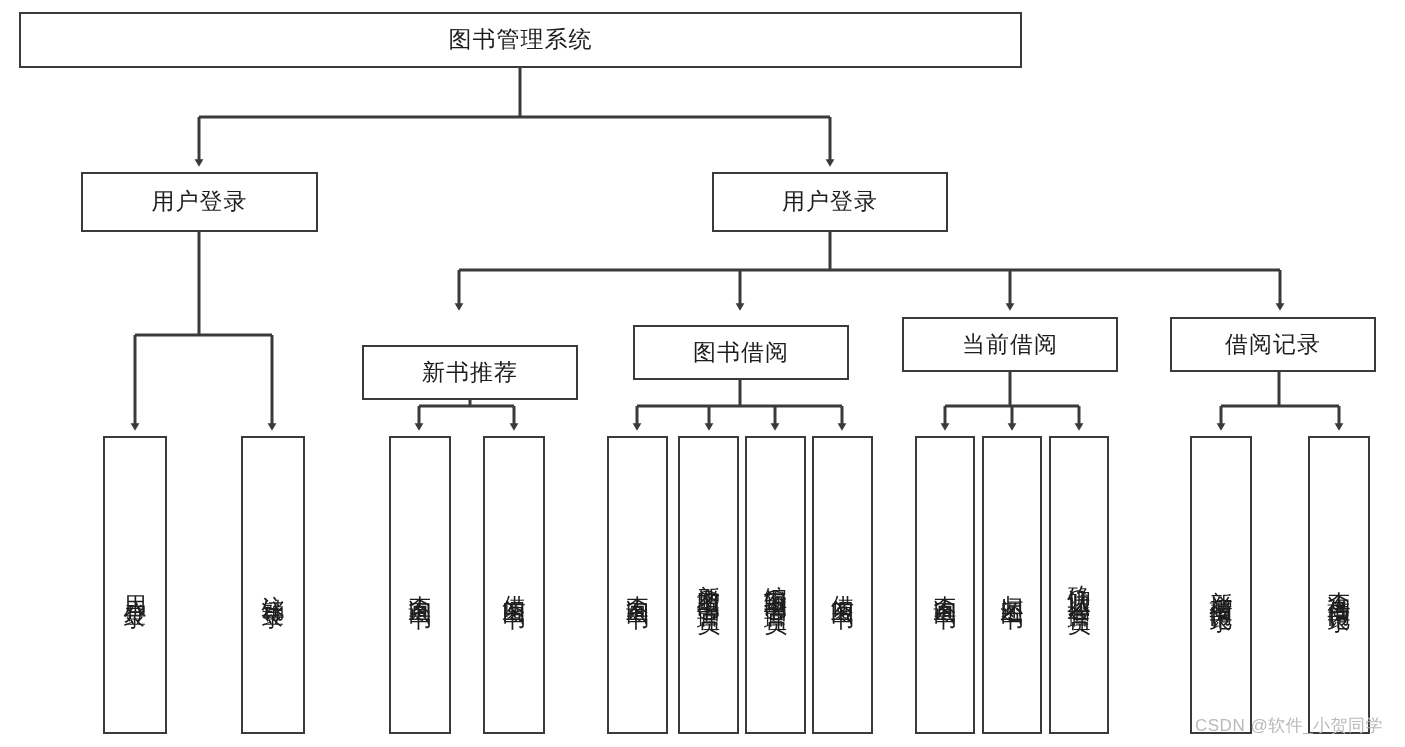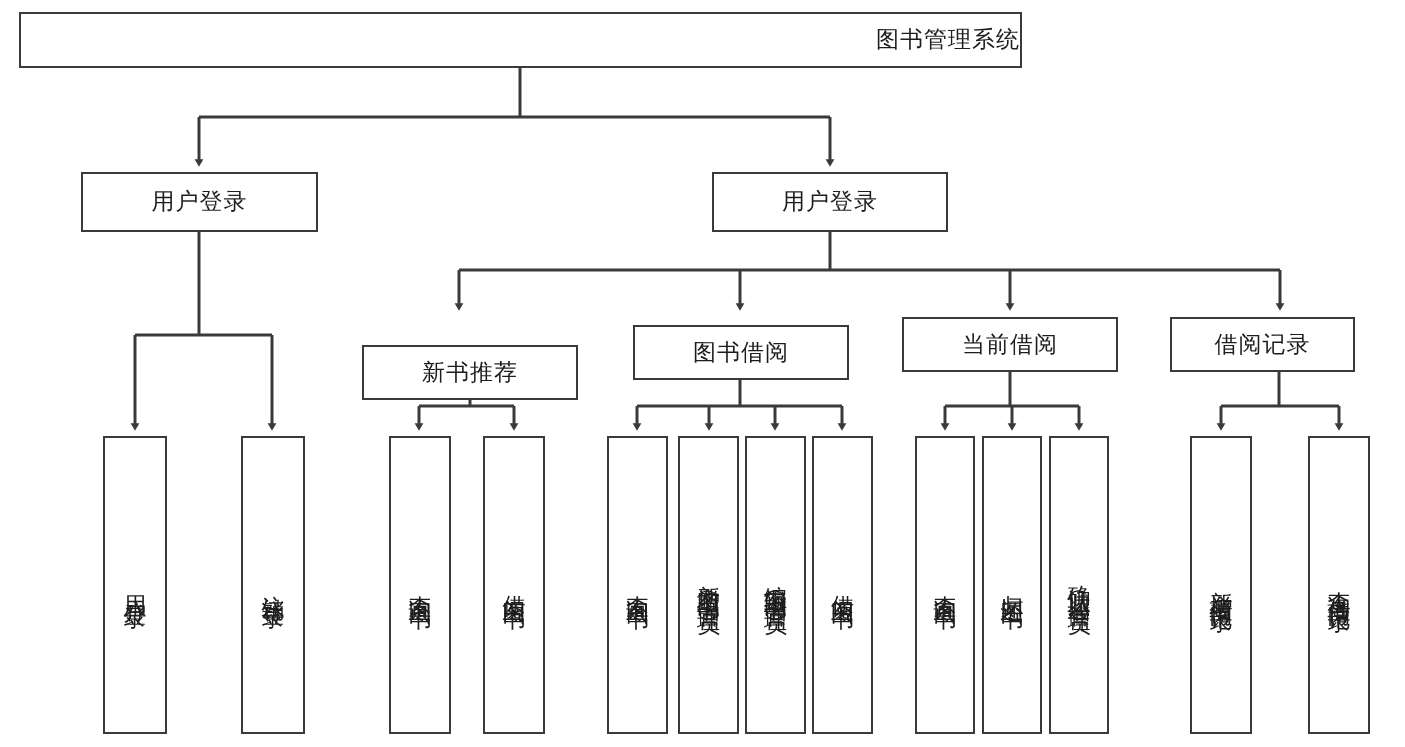--- a/index.html
+++ b/index.html
@@ -111,41 +111,41 @@
       <path d="M1012,406 L1012,427" marker-end="url(#arrow)"></path>
       <path d="M1079,406 L1079,427" marker-end="url(#arrow)"></path>
 
       <path d="M1279,372 L1279,406"></path>
       <path d="M1221,406 L1339,406"></path>
       <path d="M1221,406 L1221,427" marker-end="url(#arrow)"></path>
       <path d="M1339,406 L1339,427" marker-end="url(#arrow)"></path>
     </g>
   </svg>
 
-  <div class="node horiz" style="left:19px; top:12px; width:1003px; height:56px;justify-content:flex-end;">
+  <div class="node horiz" style="left:19px; top:12px; width:1003px; height:56px;">
     <span>图书管理系统</span>
   </div>
 
   <div class="node horiz" style="left:81px; top:172px; width:237px; height:60px;">
     <span>用户登录</span>
   </div>
   <div class="node horiz" style="left:712px; top:172px; width:236px; height:60px;">
     <span>用户登录</span>
   </div>
 
   <div class="node horiz" style="left:362px; top:317px; width:216px; height:55px;margin-top:28px;">
     <span>新书推荐</span>
   </div>
   <div class="node horiz" style="left:633px; top:325px; width:216px; height:55px;">
     <span>图书借阅</span>
   </div>
   <div class="node horiz" style="left:902px; top:317px; width:216px; height:55px;font-family:Liberation Serif, serif;">
     <span>当前借阅</span>
   </div>
-  <div class="node horiz" style="left:1170px; top:317px; width:185px; height:55px;">
+  <div class="node horiz" style="left:1170px; top:317px; width:206px; height:55px;">
     <span>借阅记录</span>
   </div>
 
   <div class="node vert" style="left:103px; top:436px; width:64px; height:298px;">
     <span>用户登录</span>
   </div>
   <div class="node vert" style="left:241px; top:436px; width:64px; height:298px;">
     <span>注销登录</span>
   </div>
 
@@ -179,14 +179,15 @@
     <span>确认归还（管理员）</span>
   </div>
 
   <div class="node vert" style="left:1190px; top:436px; width:62px; height:298px;">
     <span>新增借阅记录</span>
   </div>
   <div class="node vert" style="left:1308px; top:436px; width:62px; height:298px;">
     <span>查询借阅记录</span>
   </div>
 
+  <div class="watermark" style="left:1195px; top:714px;">CSDN @软件_小贺同学</div>
 
 </div>
 
 </body></html>

